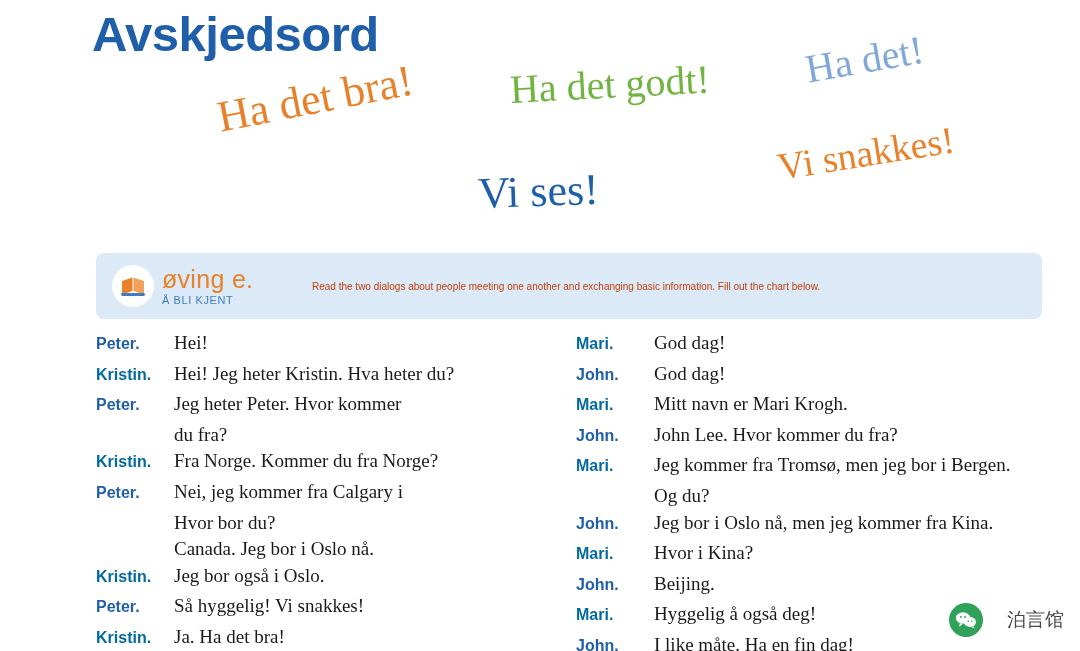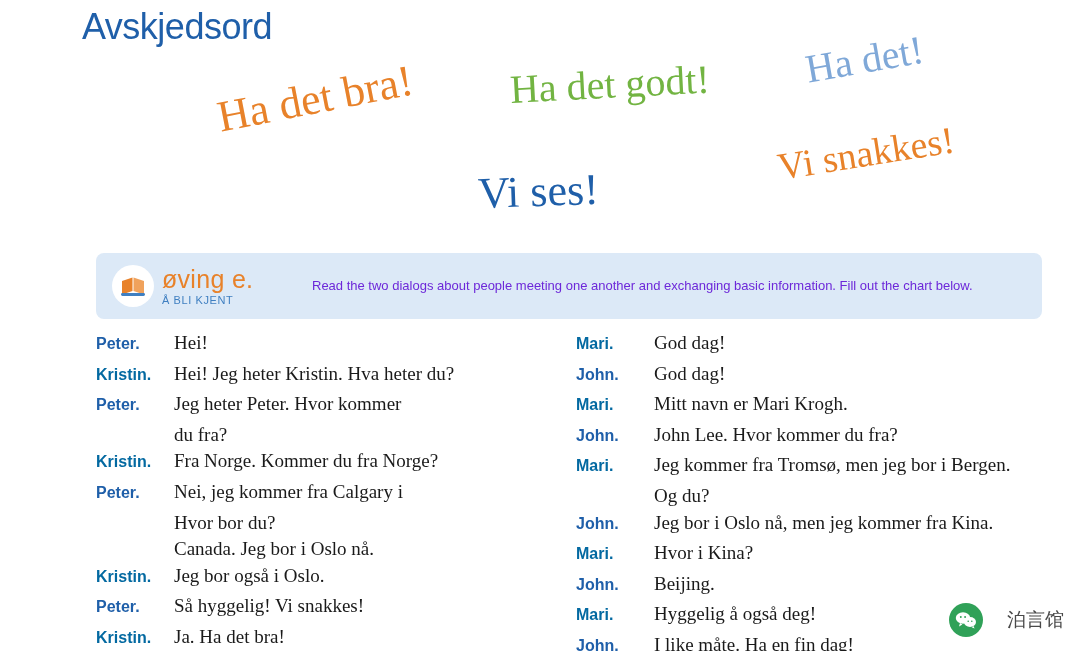--- a/index.html
+++ b/index.html
@@ -11,25 +11,25 @@
     width: 1080px;
     height: 651px;
     position: relative;
     overflow: hidden;
     font-family: "Liberation Serif", serif;
   }
 
   
   .page-title {
     position: absolute;
-    left: 82px;
+    left: 92px;
     top: 6px;
     font-family: "Liberation Sans", sans-serif;
-    font-weight: normal;
-    font-size: 36px;
+    font-weight: bold;
+    font-size: 49px;
     color: #1f5fa9;
     letter-spacing: -0.5px;
   }
 
   
   .phrase {
     position: absolute;
     font-family: "Liberation Serif", serif;
     white-space: nowrap;
   }
@@ -111,22 +111,22 @@
   }
   .banner-label .ov-sub {
     font-family: "Liberation Sans", sans-serif;
     font-size: 11px;
     color: #3f7fc1;
     letter-spacing: 0.6px;
     margin-top: 1px;
   }
   .banner-text {
     font-family: "Liberation Sans", sans-serif;
-    font-size: 13px;
-    color: #6d28d9;
+    font-size: 10px;
+    color: #c2410c;
     line-height: 1.3;
   }
 
   
   .dialogs {
     position: absolute;
     left: 96px;
     top: 330px;
     width: 960px;
     display: flex;

